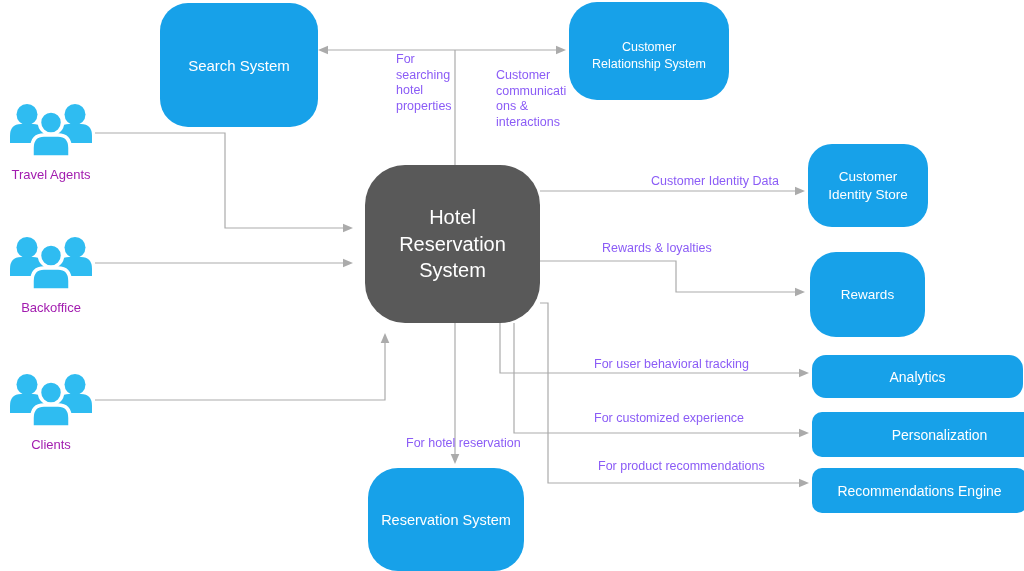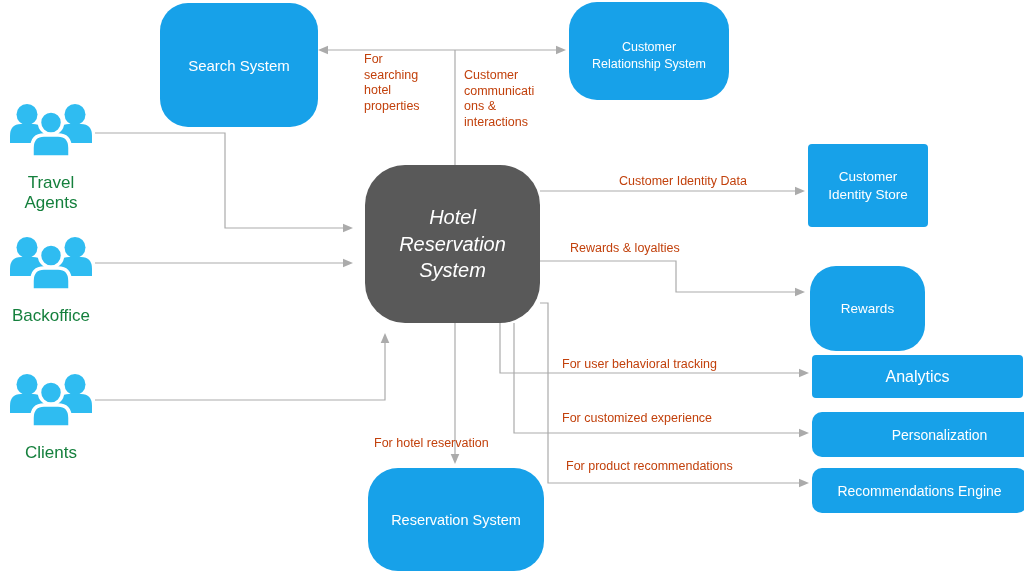--- a/index.html
+++ b/index.html
@@ -28,53 +28,54 @@
     box-sizing: border-box;
   }
   .node-central {
     background: #595959;
     font-size: 20px;
     line-height: 1.32;
   }
   .node-label { display: inline-block; }
   .edge-label {
     position: absolute;
-    color: #c2410c;
+    color: #8b5cf6;
     font-size: 12.5px;
     line-height: 1.24;
     white-space: nowrap;
+    margin-left: 32px;
   }
   .edge-label.wrap {
     white-space: normal;
     overflow-wrap: break-word;
   }
   .actor {
     position: absolute;
     width: 92px;
     text-align: center;
   }
   .actor-label {
     display: block;
-    margin-top: 10px;
-    color: #15803d;
-    font-size: 17px;
+    margin-top: 4px;
+    color: #a21caf;
+    font-size: 13px;
   }
   
   .n-search          { left:160px; top:3px;   width:158px; height:124px;  border-radius:28px; font-size:15px; }
   .n-crm             { left:569px; top:2px;   width:160px; height:98px;  border-radius:28px; font-size:12.5px; line-height:1.3; }
   .n-crm .node-label { max-width:122px;margin-top:9px; }
-  .n-central         { left:365px; top:165px; width:175px; height:158px; border-radius:40px;font-style:italic; }
+  .n-central         { left:365px; top:165px; width:175px; height:158px; border-radius:40px; }
   .n-central .node-label { max-width:132px; }
-  .n-identity        { left:808px; top:144px; width:120px; height:83px;  border-radius:4px; font-size:13.5px; line-height:1.3; }
+  .n-identity        { left:808px; top:144px; width:120px; height:83px;  border-radius:24px; font-size:13.5px; line-height:1.3; }
   .n-identity .node-label { max-width:100px; }
-  .n-rewards         { left:810px; top:266px; width:115px; height:85px;  border-radius:26px; font-size:13.5px; }
-  .n-analytics       { left:812px; top:355px; width:211px; height:43px;  border-radius:4px; font-size:16px; }
+  .n-rewards         { left:810px; top:252px; width:115px; height:85px;  border-radius:26px; font-size:13.5px; }
+  .n-analytics       { left:812px; top:355px; width:211px; height:43px;  border-radius:14px; font-size:14px; }
   .n-personalization { left:812px; top:412px; width:255px; height:45px;  border-radius:10px; font-size:14px; }
   .n-recommendations { left:812px; top:468px; width:215px; height:45px;  border-radius:10px; font-size:14px; }
-  .n-reservation     { left:368px; top:468px; width:176px; height:103px; border-radius:30px; font-size:14.5px; }
+  .n-reservation     { left:368px; top:468px; width:156px; height:103px; border-radius:30px; font-size:14.5px; }
   
   .el-search          { left:364px; top:52px;  width:64px; }
   .el-crm             { left:464px; top:68px;  width:77px; }
   .el-identity        { left:619px; top:174px; }
   .el-rewards         { left:570px; top:241px; }
   .el-analytics       { left:562px; top:357px; }
   .el-personalization { left:562px; top:411px; }
   .el-recommendations { left:566px; top:459px; }
   .el-reservation     { left:374px; top:436px; }
   

